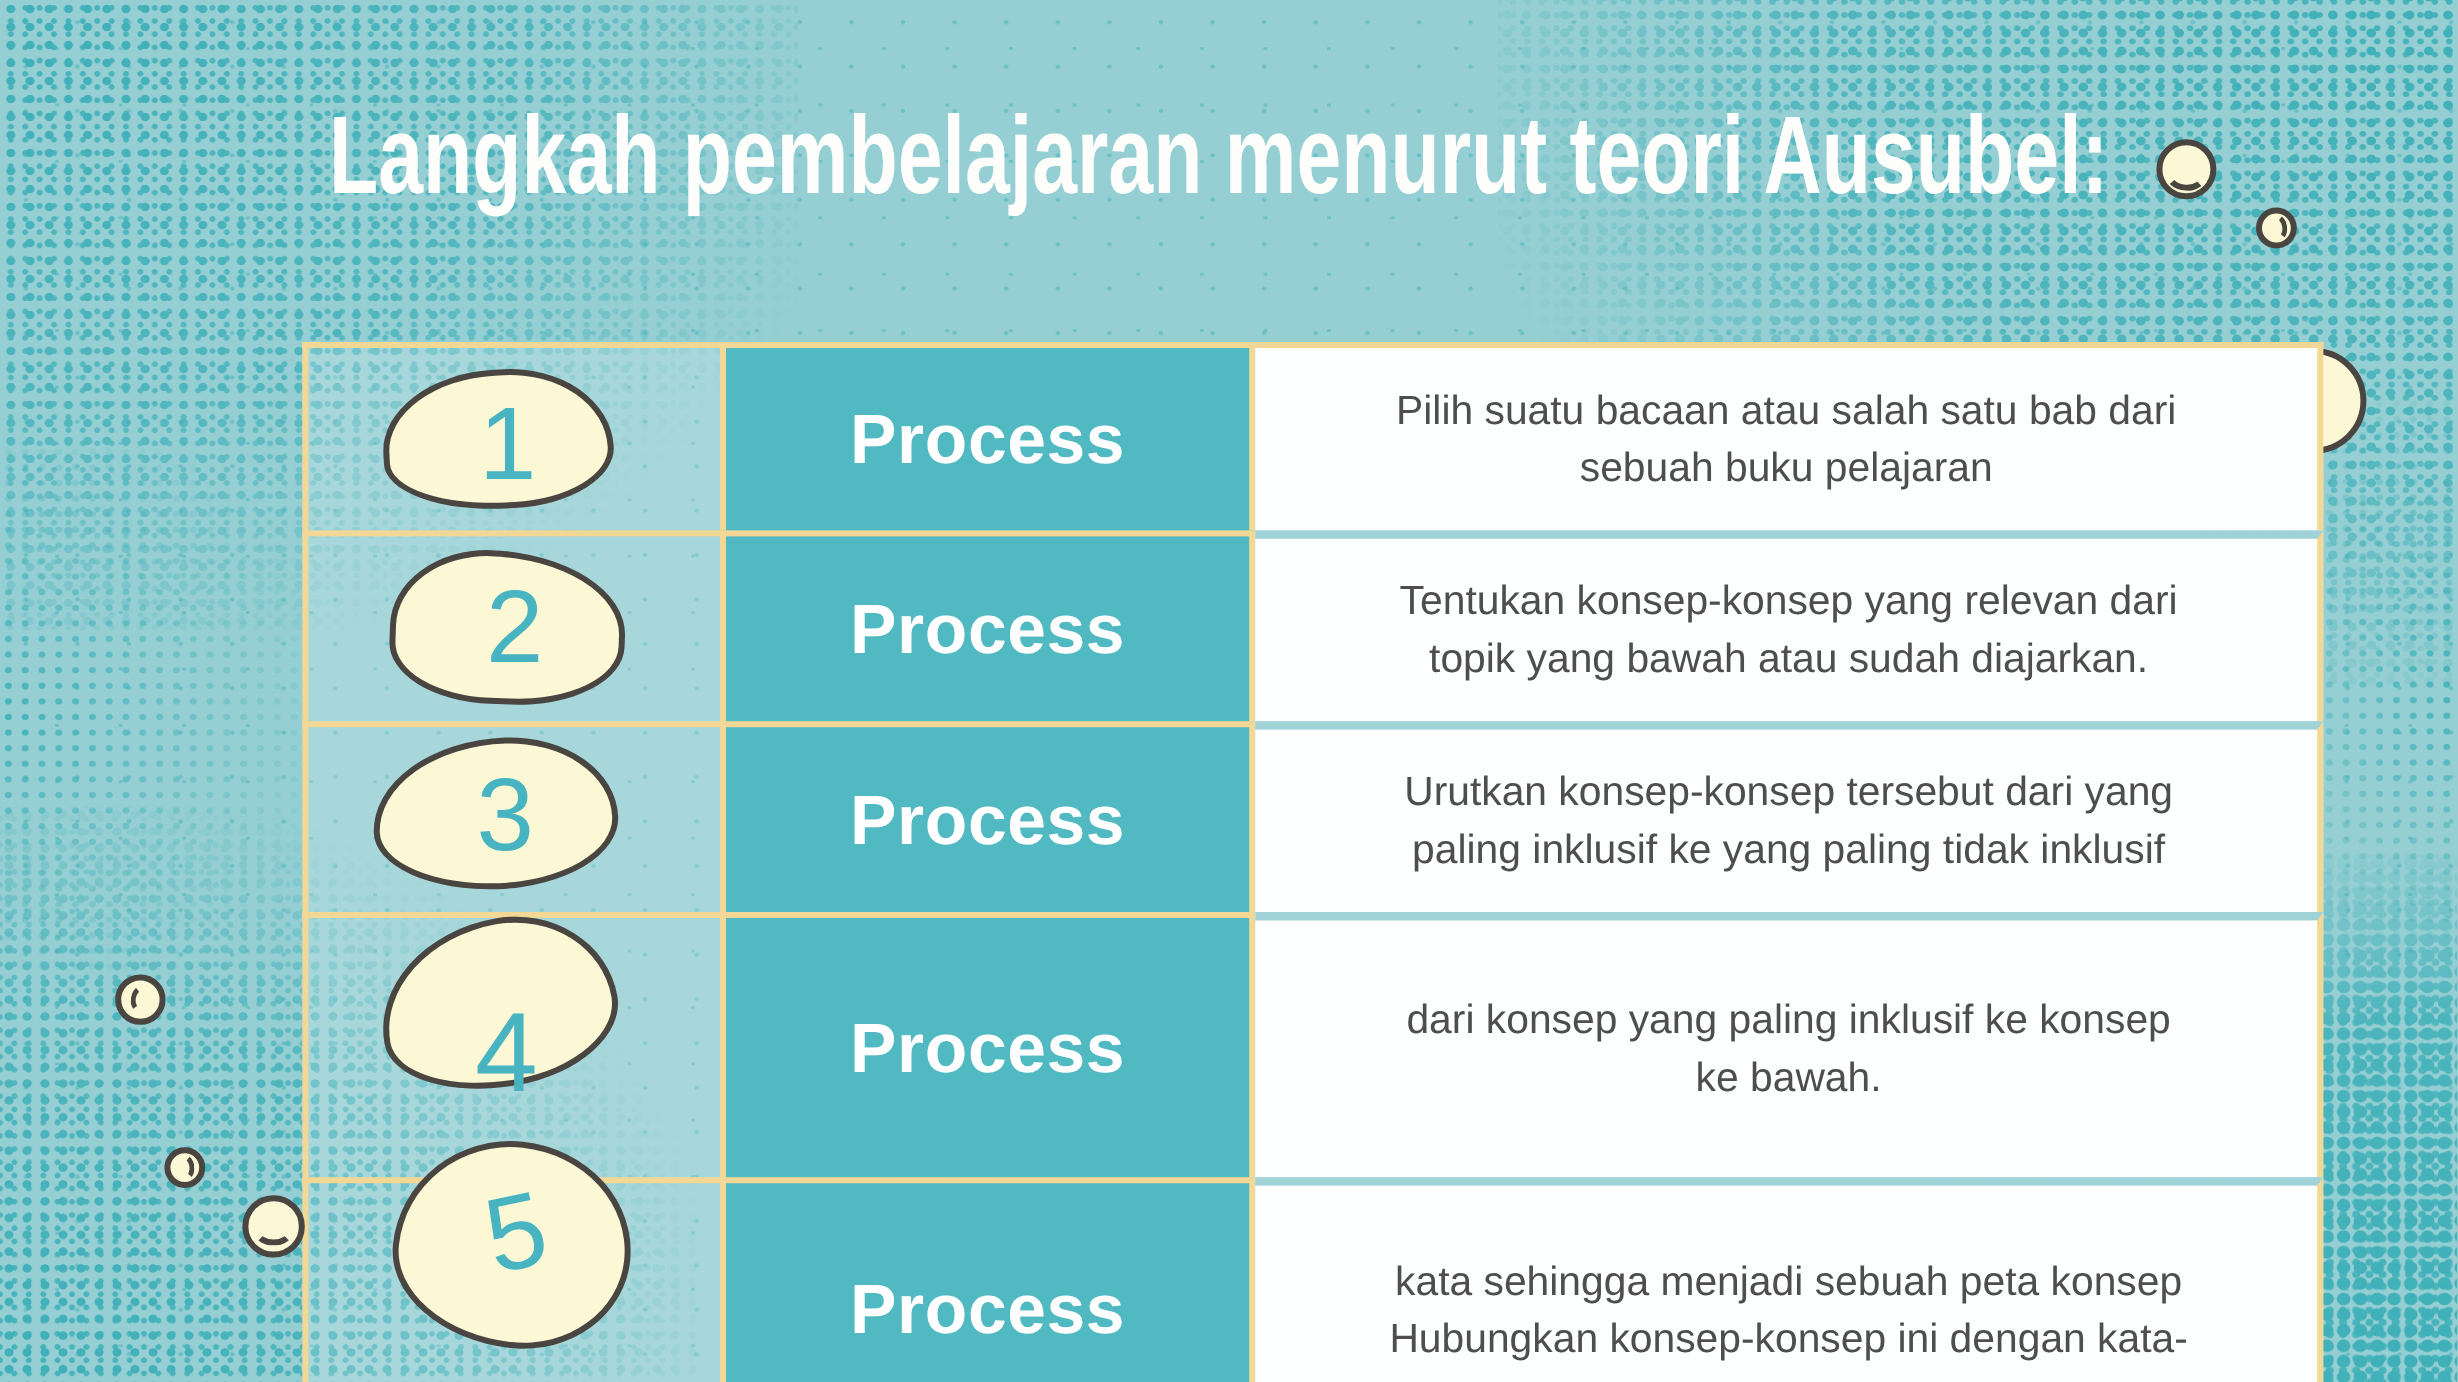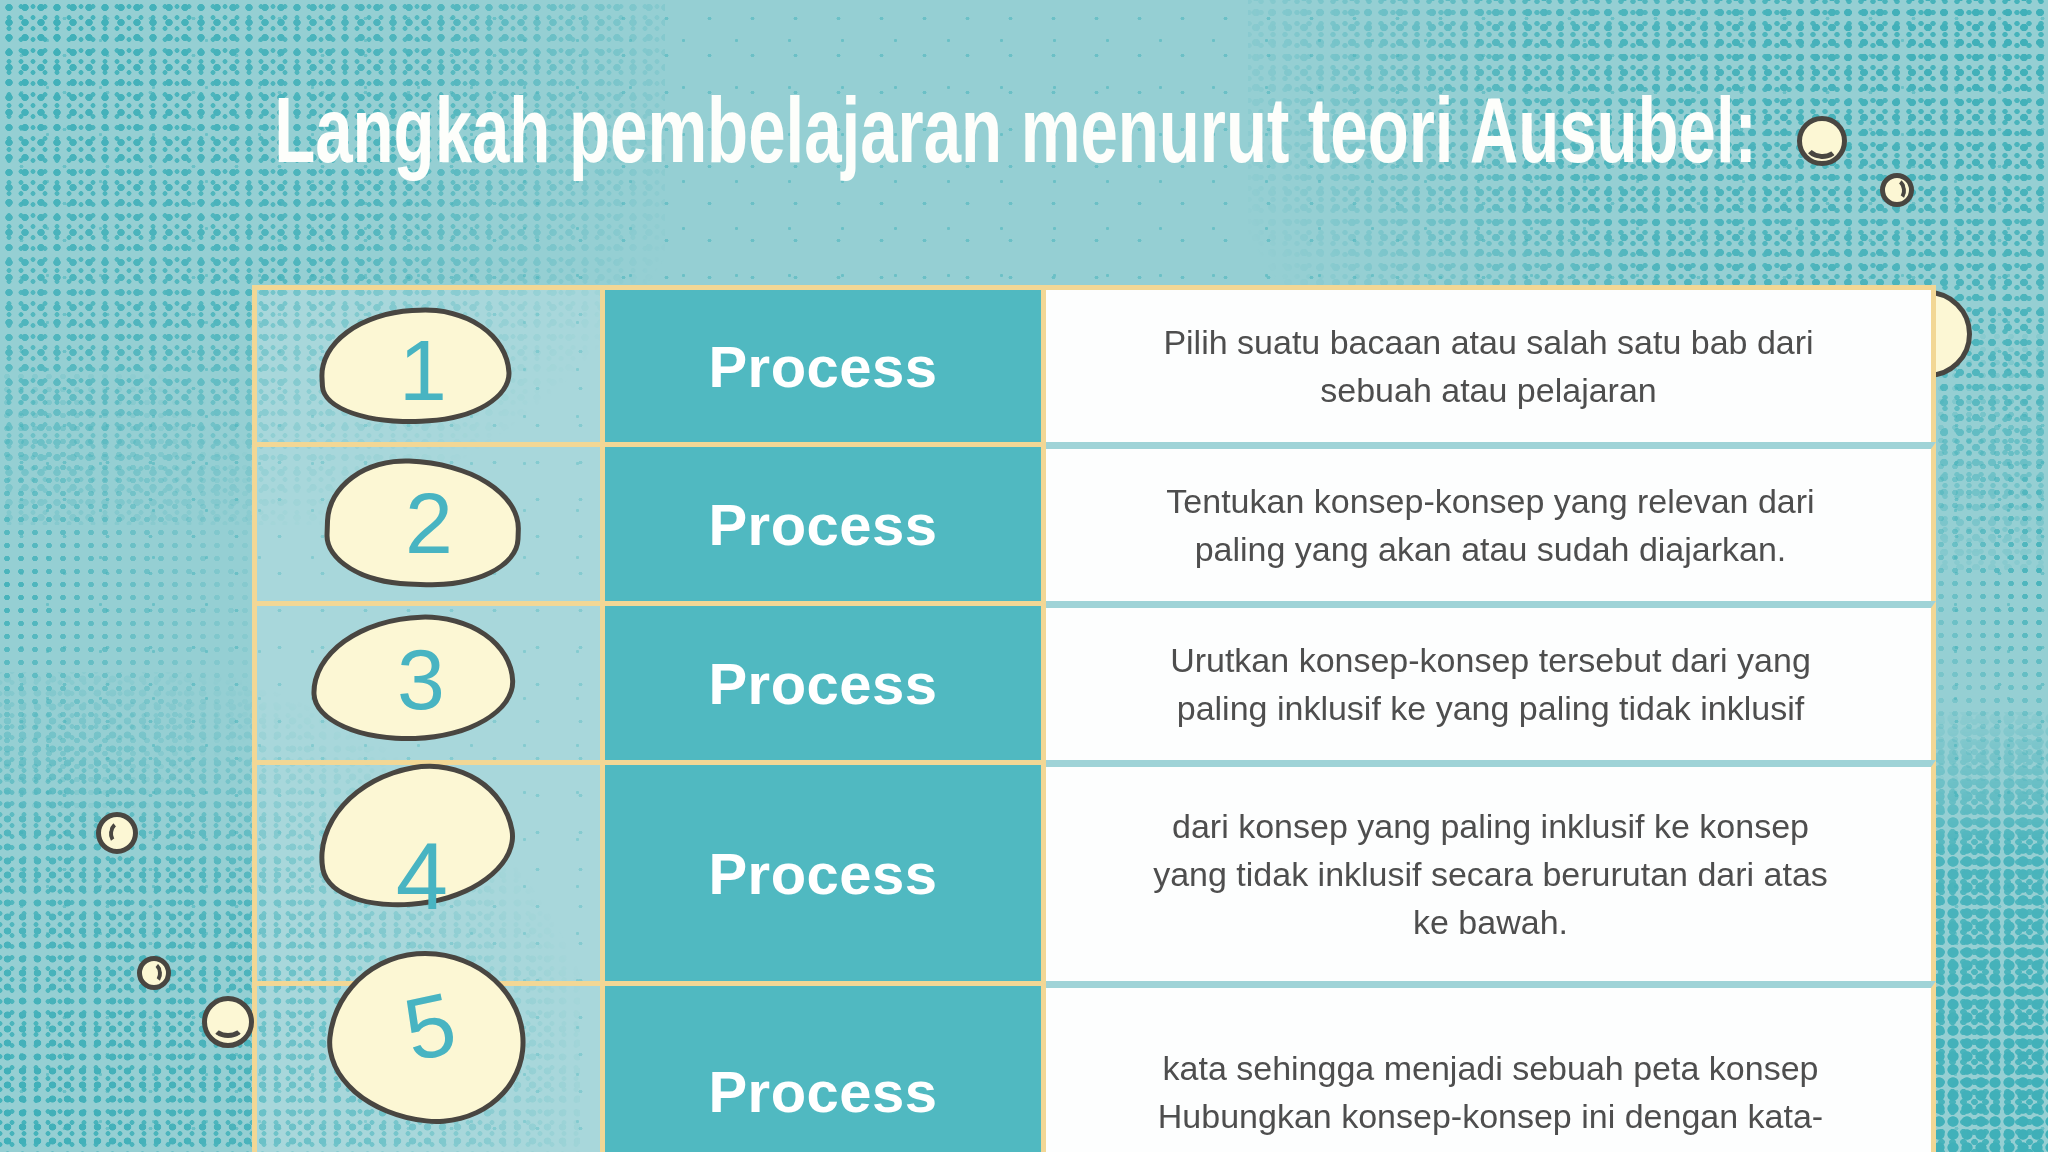--- a/index.html
+++ b/index.html
@@ -176,48 +176,47 @@
 <div class="smiley d3"></div>
 
 <div class="steps-table">
 
   <div class="cell c1"></div>
   <div class="cell c2">
     <span class="process">Process</span>
   </div>
   <div class="cell c3 first">
     <div class="desc-line">Pilih suatu bacaan atau salah satu bab dari</div>
-    <div class="desc-line">sebuah atau pelajaran</div>
+    <div class="desc-line">sebuah buku pelajaran</div>
   </div>
 
   <div class="cell c1"></div>
   <div class="cell c2">
     <span class="process">Process</span>
   </div>
   <div class="cell c3 rest">
     <div class="desc-line">Tentukan konsep-konsep yang relevan dari</div>
-    <div class="desc-line">paling yang akan atau sudah diajarkan.</div>
+    <div class="desc-line">topik yang bawah atau sudah diajarkan.</div>
   </div>
 
   <div class="cell c1"></div>
   <div class="cell c2">
     <span class="process">Process</span>
   </div>
   <div class="cell c3 rest">
     <div class="desc-line">Urutkan konsep-konsep tersebut dari yang</div>
     <div class="desc-line">paling inklusif ke yang paling tidak inklusif</div>
   </div>
 
   <div class="cell c1"></div>
   <div class="cell c2">
     <span class="process">Process</span>
   </div>
   <div class="cell c3 rest">
     <div class="desc-line">dari konsep yang paling inklusif ke konsep</div>
-    <div class="desc-line">yang tidak inklusif secara berurutan dari atas</div>
     <div class="desc-line">ke bawah.</div>
   </div>
 
   <div class="cell c1"></div>
   <div class="cell c2">
     <span class="process">Process</span>
   </div>
   <div class="cell c3 rest">
     <div class="desc-line">kata sehingga menjadi sebuah peta konsep</div>
     <div class="desc-line">Hubungkan konsep-konsep ini dengan kata-</div>

